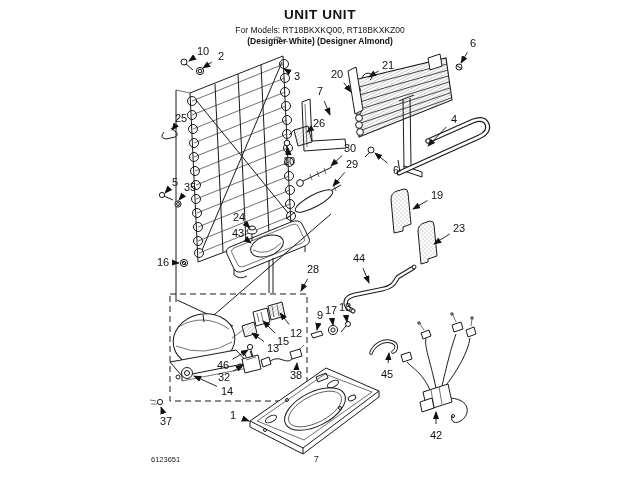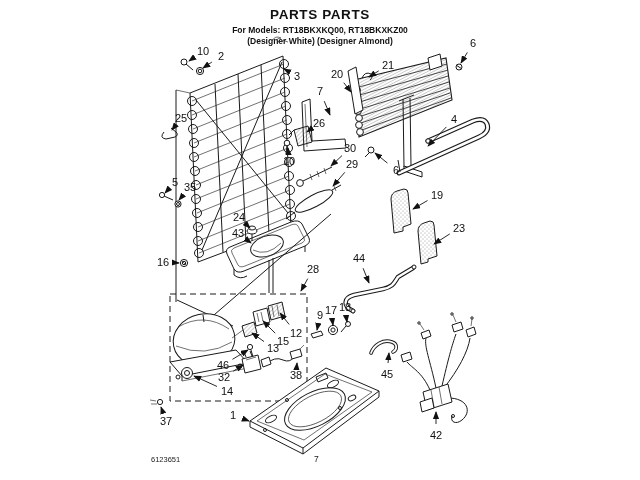--- a/index.html
+++ b/index.html
@@ -3,41 +3,41 @@
 <meta charset="utf-8">
 <style>
   html,body{margin:0;padding:0;background:#888;}
   .page{
     width:640px;height:480px;position:relative;background:#fff;
     font-family:"Liberation Sans",sans-serif;color:#111;overflow:hidden;
     margin:0 auto;
   }
   .hdr{position:absolute;top:7px;left:0;right:0;text-align:center;line-height:1.25;}
   .hdr .title{font-size:13.5px;font-weight:700;letter-spacing:.6px;}
-  .hdr .models{font-size:8.5px;font-weight:700;margin-top:1px;}
+  .hdr .models{font-size:8.5px;font-weight:400;margin-top:1px;}
   .hdr .colors{font-size:8.5px;font-weight:700;}
   .ftr-doc{position:absolute;left:151px;top:455px;font-size:7.5px;color:#222;}
   .ftr-page{position:absolute;left:314px;top:454px;font-size:8.5px;color:#222;}
   svg{position:absolute;left:0;top:0;}
   .ink{stroke:#1a1a1a;fill:none;stroke-width:1;}
   .inkf{stroke:#1a1a1a;fill:#fff;stroke-width:1;}
   .thin{stroke:#333;fill:none;stroke-width:.7;}
   .tube-o{stroke:#1a1a1a;fill:none;stroke-linecap:round;stroke-linejoin:round;}
   .tube-i{stroke:#fff;fill:none;stroke-linecap:round;stroke-linejoin:round;}
   .part-num{font-family:"Liberation Sans",sans-serif;font-size:11px;fill:#111;text-anchor:middle;}
   .leader{stroke:#111;stroke-width:.9;fill:none;}
   .dash{stroke:#1a1a1a;fill:none;stroke-width:1;stroke-dasharray:6 4;}
 </style>
 </head>
 <body>
 
 <div class="page">
 
   <div class="hdr">
-    <div class="title">PARTS PARTS</div>
+    <div class="title">UNIT UNIT</div>
     <div class="models">For Models: RT18BKXKQ00, RT18BKXKZ00</div>
     <div class="colors">(Designer White)  (Designer Almond)</div>
   </div>
 
   <svg width="640" height="480" viewBox="0 0 640 480">
     <defs>
       <marker id="arrowhead" markerWidth="9" markerHeight="7" refX="8" refY="3.5" orient="auto">
         <path d="M0,0 L9,3.5 L0,7 Z" fill="#111"></path>
       </marker>
       <pattern id="fins" width="2.6" height="2.6" patternUnits="userSpaceOnUse" patternTransform="rotate(63)">

